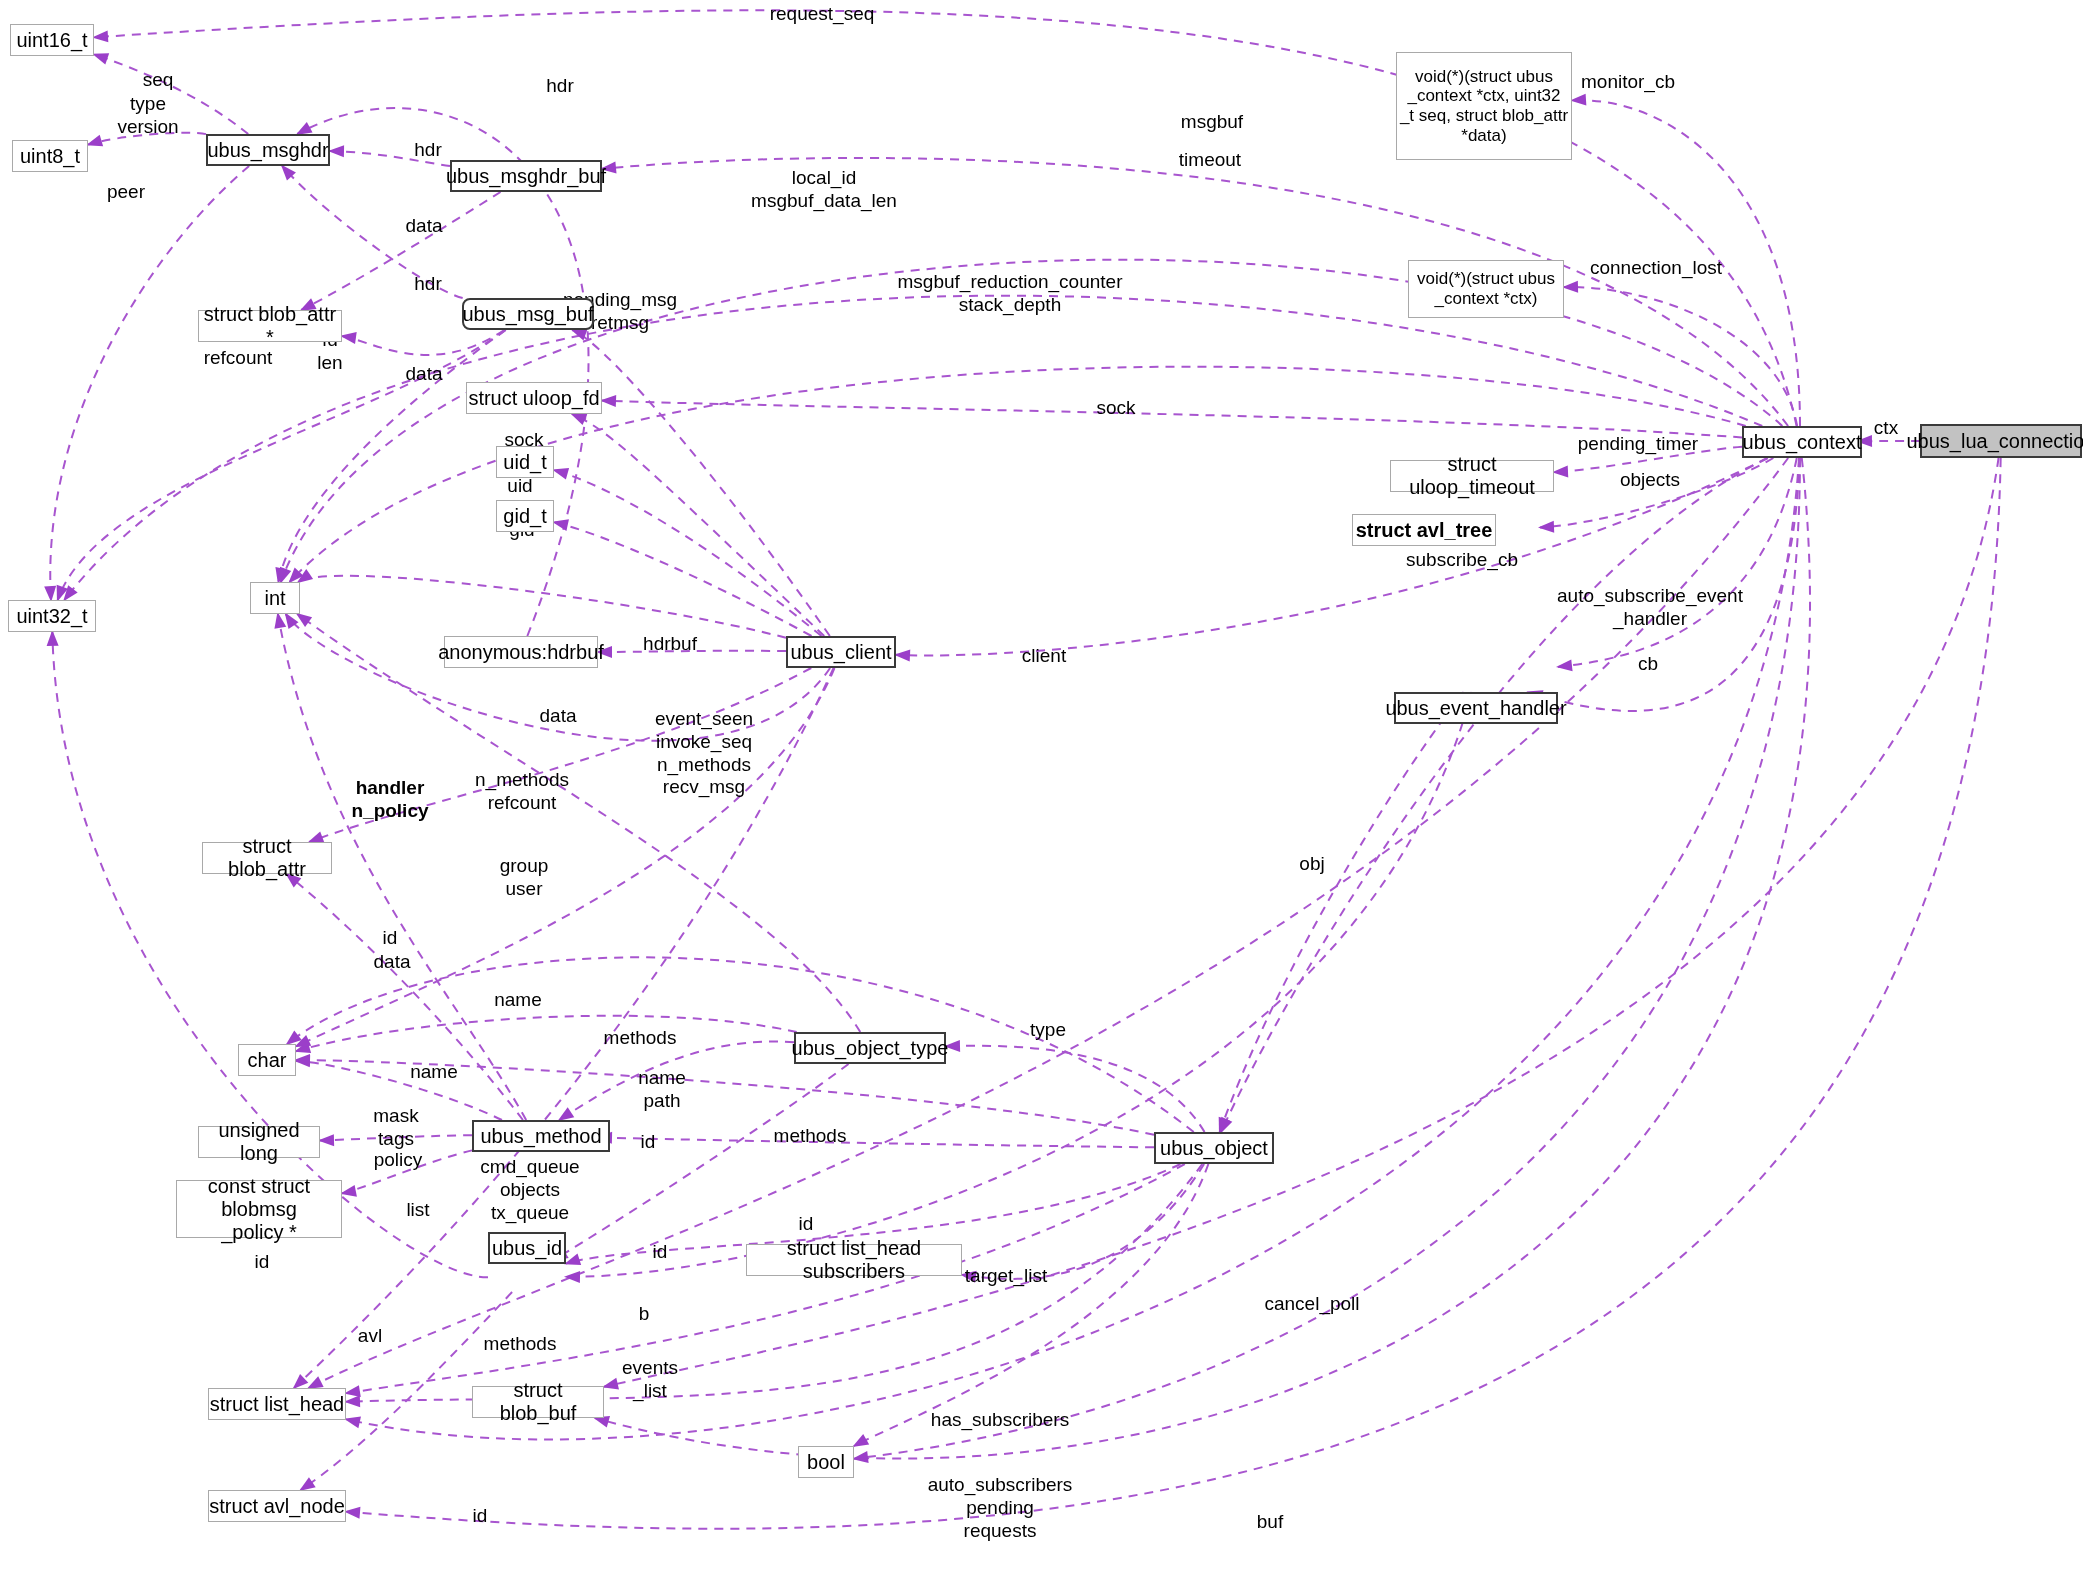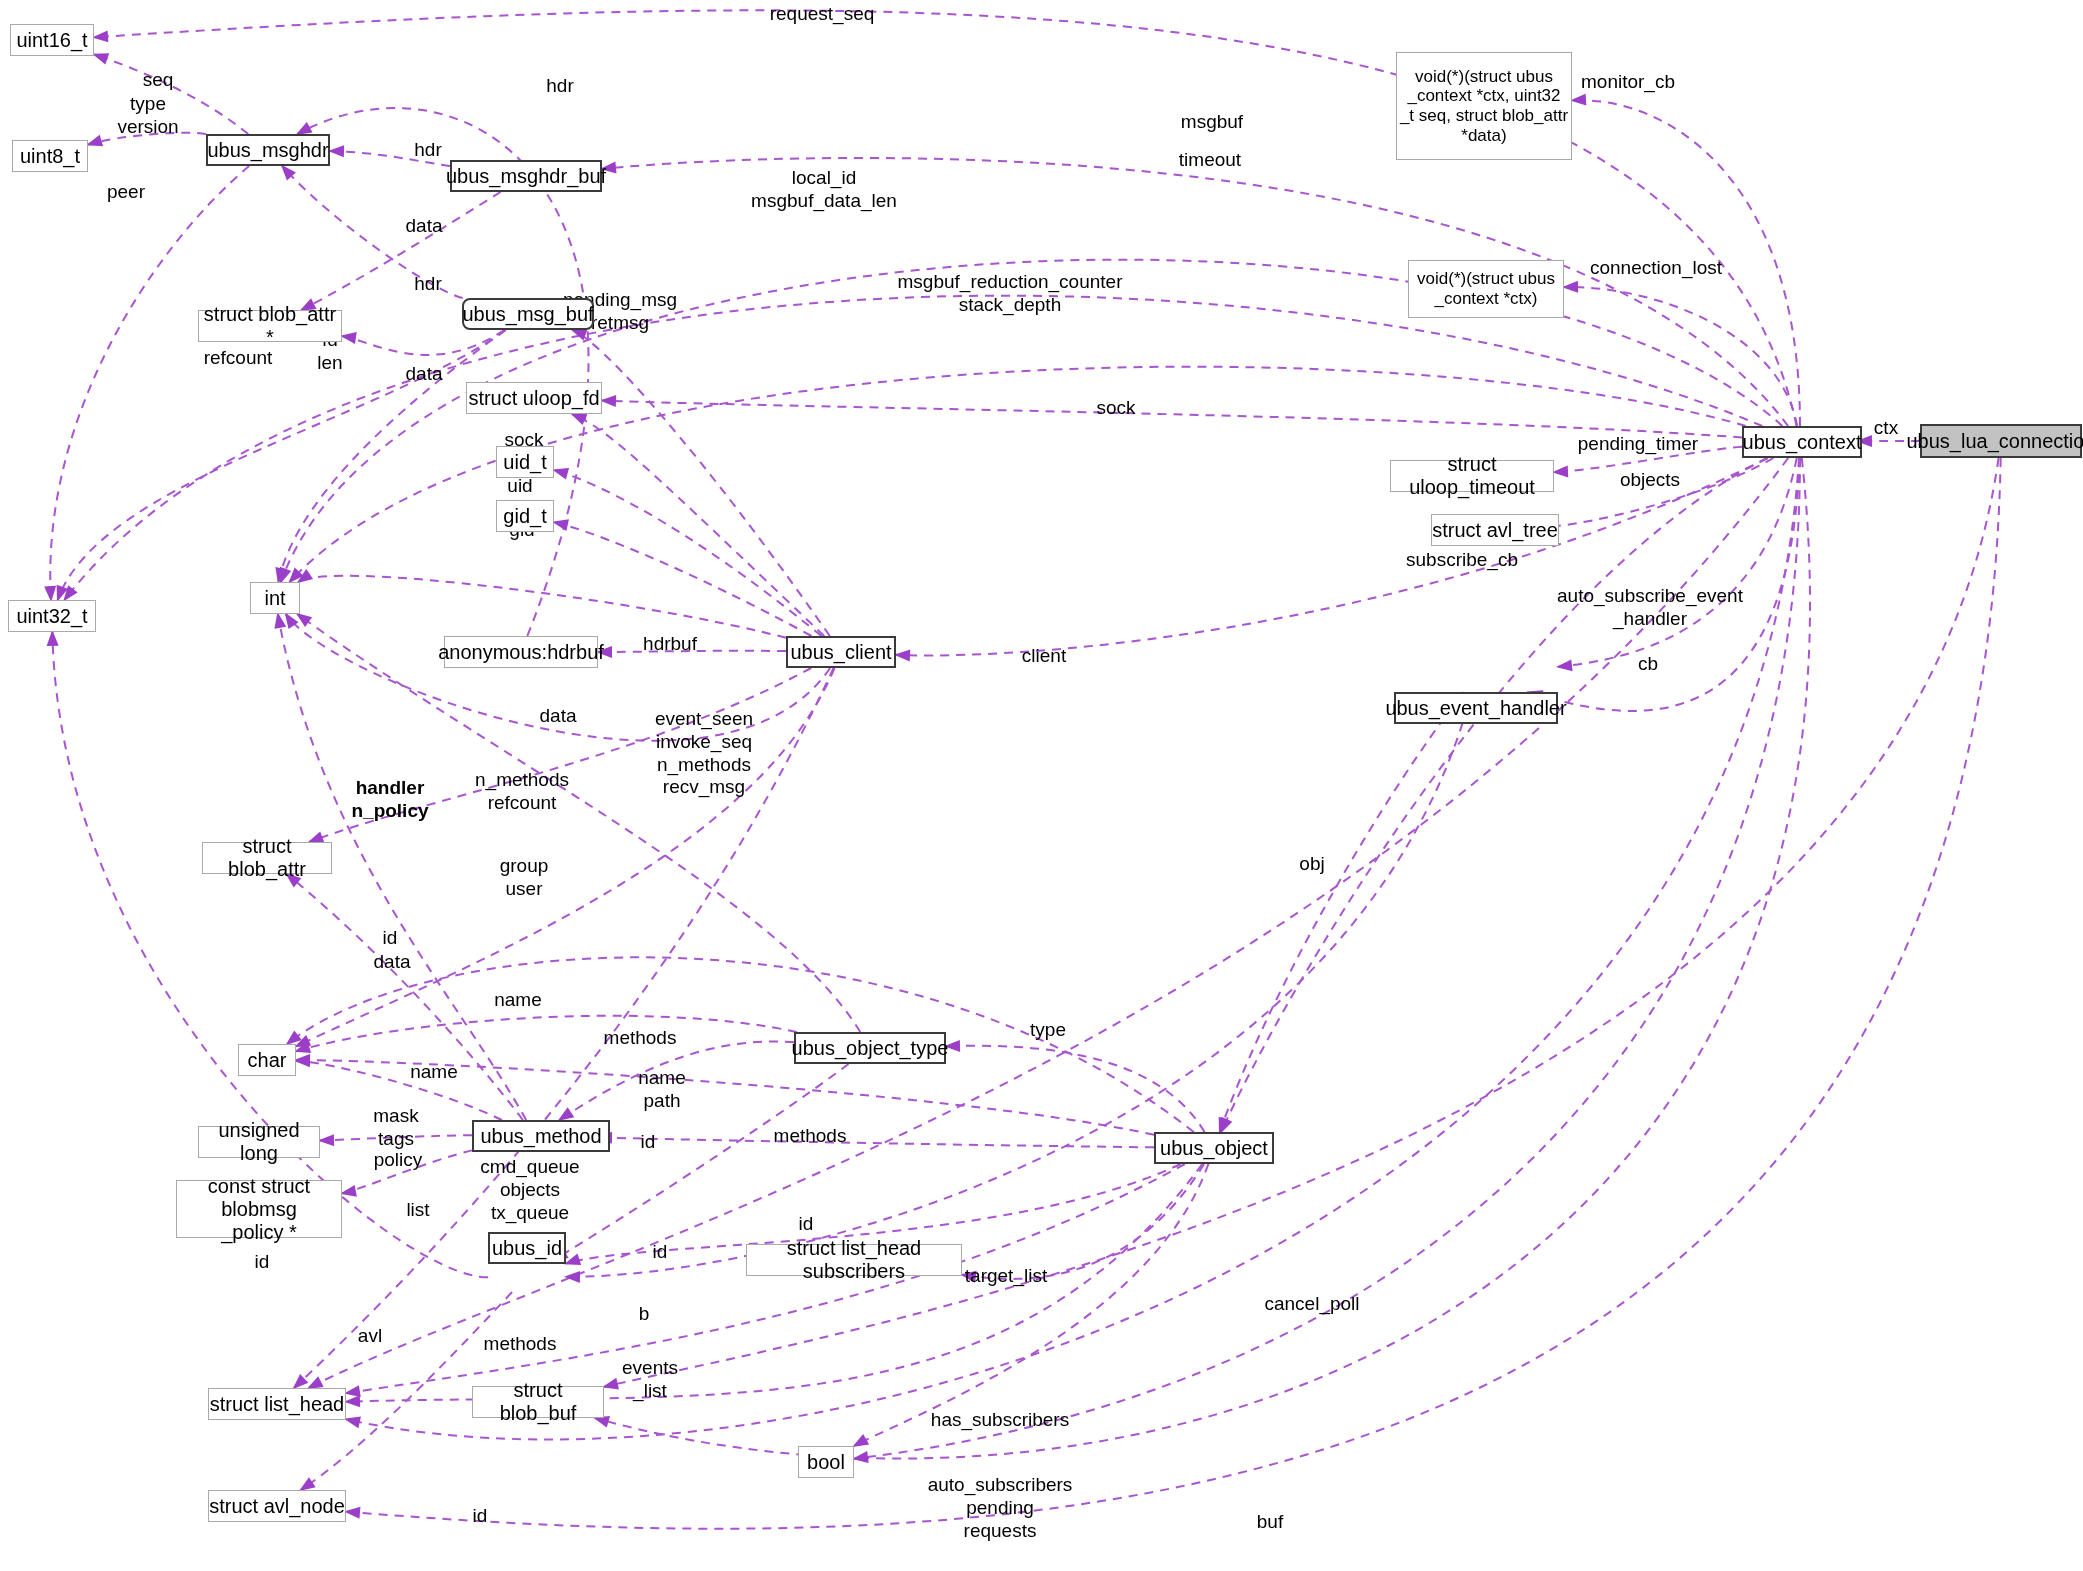--- a/index.html
+++ b/index.html
@@ -108,21 +108,21 @@
     <div class="node plain" style="left: 466px; top: 382px; width: 136px; height: 32px;">struct uloop_fd</div>
     <div class="node plain" style="left: 496px; top: 446px; width: 58px; height: 32px;">uid_t</div>
     <div class="node plain" style="left: 496px; top: 500px; width: 58px; height: 32px;">gid_t</div>
     <div class="node plain" style="left: 250px; top: 582px; width: 50px; height: 32px;">int</div>
     <div class="node plain" style="left: 8px; top: 600px; width: 88px; height: 32px;">uint32_t</div>
     <div class="node plain" style="left: 444px; top: 636px; width: 154px; height: 32px;">anonymous:hdrbuf</div>
     <div class="node bold" style="left: 786px; top: 636px; width: 110px; height: 32px;">ubus_client</div>
     <div class="node bold" style="left: 1742px; top: 426px; width: 120px; height: 32px;">ubus_context</div>
     <div class="node highlight" style="left: 1920px; top: 424px; width: 162px; height: 34px; background: rgb(194, 194, 194);">ubus_lua_connection</div>
     <div class="node plain" style="left: 1390px; top: 460px; width: 164px; height: 32px;">struct uloop_timeout</div>
-    <div class="node plain" style="left: 1431px; top: 514px; width: 128px; height: 32px;">struct avl_tree</div>
+    <div class="node plain" style="left: 1352px; top: 514px; width: 144px; height: 32px; font-weight: bold;">struct avl_tree</div>
     <div class="node bold" style="left: 1394px; top: 692px; width: 164px; height: 32px;">ubus_event_handler</div>
     <div class="node plain" style="left: 202px; top: 842px; width: 130px; height: 32px;">struct blob_attr</div>
     <div class="node plain" style="left: 238px; top: 1044px; width: 58px; height: 32px;">char</div>
     <div class="node plain" style="left: 198px; top: 1126px; width: 122px; height: 32px;">unsigned long</div>
     <div class="node plain" style="left: 176px; top: 1180px; width: 166px; height: 58px;">const struct blobmsg
 _policy *</div>
     <div class="node bold" style="left: 472px; top: 1120px; width: 138px; height: 32px;">ubus_method</div>
     <div class="node bold" style="left: 794px; top: 1032px; width: 152px; height: 32px;">ubus_object_type</div>
     <div class="node bold" style="left: 1154px; top: 1132px; width: 120px; height: 32px;">ubus_object</div>
     <div class="node bold" style="left: 488px; top: 1232px; width: 78px; height: 32px;">ubus_id</div>

